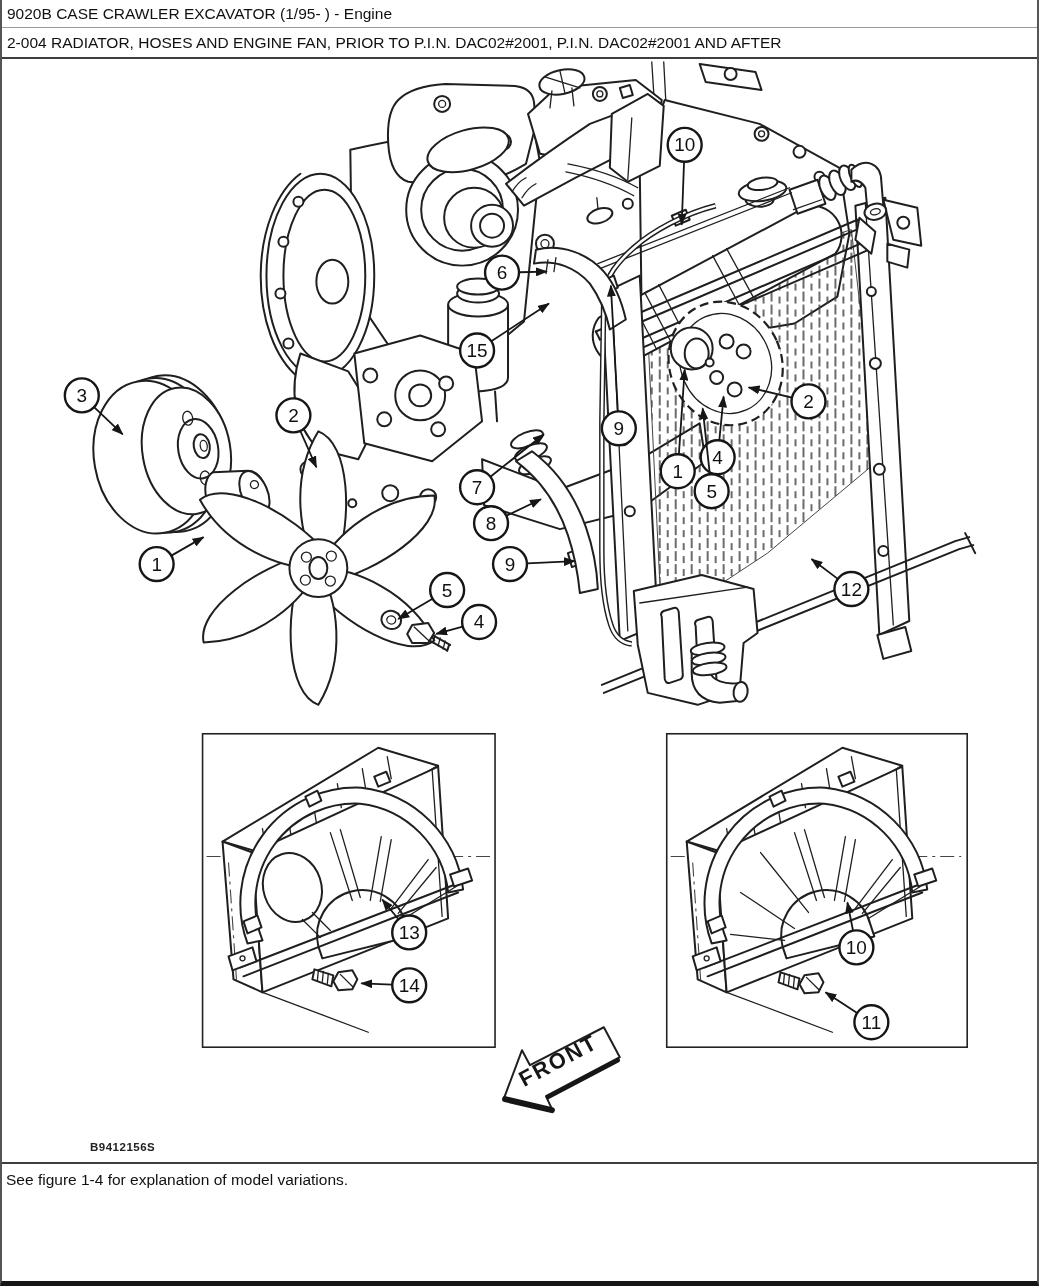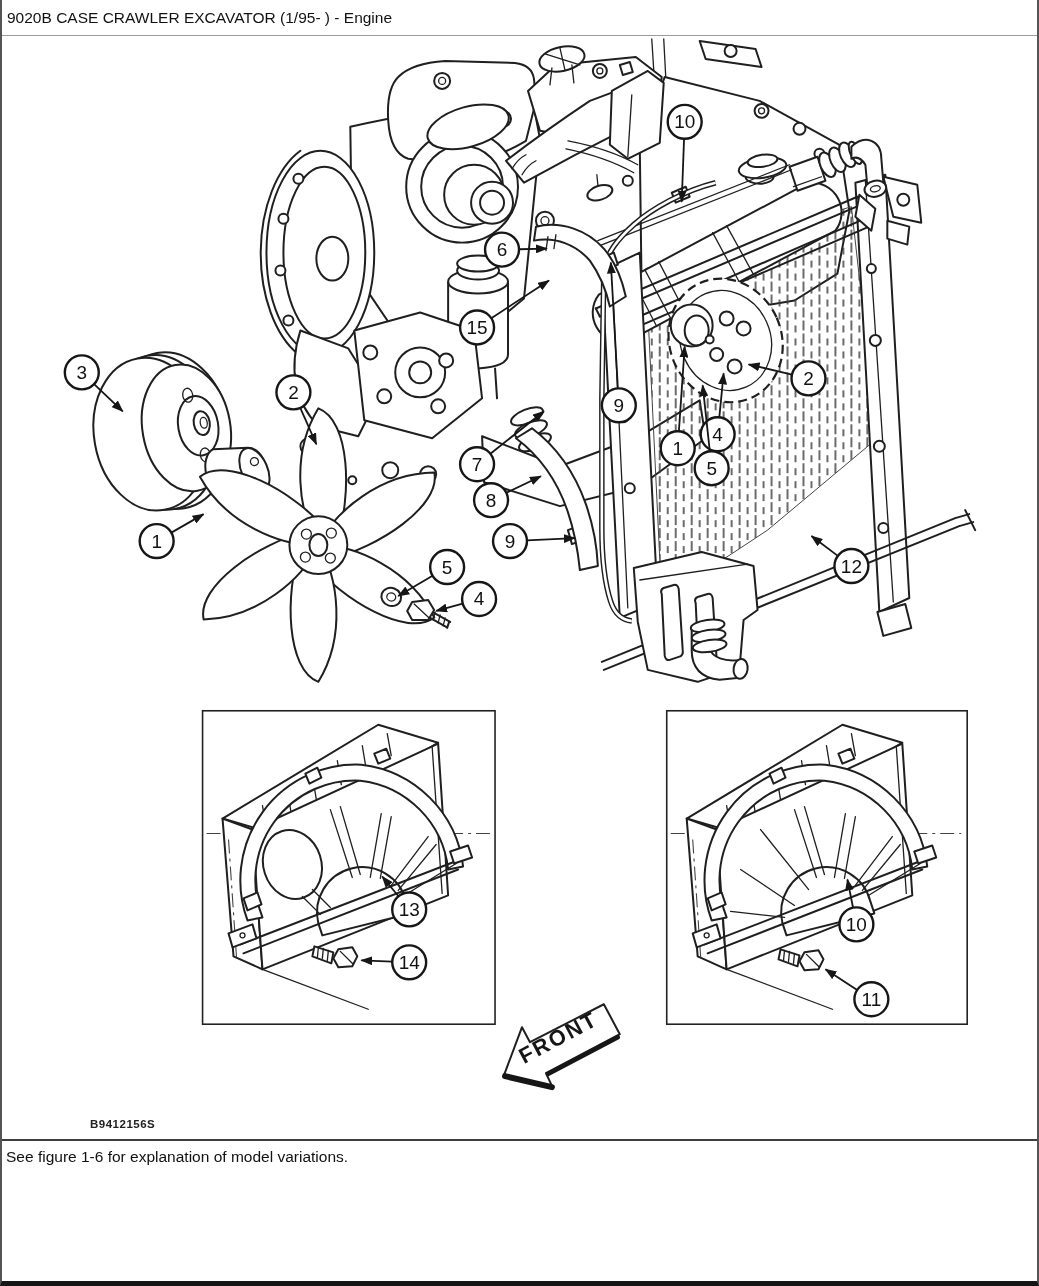--- a/index.html
+++ b/index.html
@@ -3,21 +3,21 @@
 <meta charset="utf-8">
 <style>
   html,body{margin:0;padding:0;background:#fff;}
   .page{
     width:1039px;height:1286px;position:relative;background:#fff;
     box-sizing:border-box;border-left:2px solid #555;border-right:2px solid #555;
     border-bottom:5px solid #161616;
     font-family:"Liberation Sans",sans-serif;color:#111;overflow:hidden;
   }
   .hdr-row{
-    height:36px;box-sizing:border-box;border-bottom:1px solid #9a9a9a;
+    height:28px;box-sizing:border-box;border-bottom:1px solid #9a9a9a;
     display:flex;align-items:center;padding:0 5px;font-size:15.5px;letter-spacing:0;
     white-space:nowrap;
     text-align:center;
   }
   .sub-row{
     height:31px;box-sizing:border-box;border-bottom:2px solid #3d3d3d;
     display:flex;align-items:center;padding:0 5px;font-size:15.5px;white-space:nowrap;
   }
   .fig-area{
     position:relative;height:1105px;box-sizing:border-box;border-bottom:2px solid #3d3d3d;
@@ -36,20 +36,21 @@
   .thin{stroke-width:1.3;}
   .dashdot{fill:none;stroke:#444;stroke-width:1.1;stroke-dasharray:14 5 3 5;}
   svg text{font-family:"Liberation Sans",sans-serif;}
 </style>
 </head>
 <body>
 
 <div class="page">
 
   <div class="hdr-row">9020B CASE CRAWLER EXCAVATOR (1/95- ) - Engine</div>
+  <div class="sub-row">2-004 RADIATOR, HOSES AND ENGINE FAN, PRIOR TO P.I.N. DAC02#2001, P.I.N. DAC02#2001 AND AFTER</div>
 
   <div class="fig-area">
     <svg id="diagram-svg" viewBox="2 67 1035 1105" preserveAspectRatio="xMidYMid meet">
       <defs>
         <pattern id="fins" width="16" height="13" patternUnits="userSpaceOnUse">
           <path d="M4,1 V11 M12,6 V16" stroke="#3a3a3a" stroke-width="1.5" fill="none"></path>
         </pattern>
         <marker id="ah" viewBox="0 0 12 9" markerWidth="12" markerHeight="9" refX="11" refY="4.5" orient="auto" markerUnits="userSpaceOnUse">
           <path d="M0,0 L12,4.5 L0,9 Z" fill="#161616"></path>
         </marker>
@@ -422,14 +423,14 @@
             <line x1="857.7606198537436" y1="1022.7134477307023" x2="826" y2="1002" stroke="#161616" stroke-width="1.8" marker-end="url(#ah)"></line>
             <circle cx="872" cy="1032" r="17" fill="#fff" stroke="#161616" stroke-width="2.4"></circle>
             <text x="872" y="1038.5" text-anchor="middle" font-size="19" fill="#111">11</text>
           </g>
         </g>
     </svg>
 
     <div class="img-code">B9412156S</div>
   </div>
 
-  <div class="cap-row">See figure 1-6 for explanation of model variations.</div>
+  <div class="cap-row">See figure 1-4 for explanation of model variations.</div>
 </div>
 
 </body></html>

